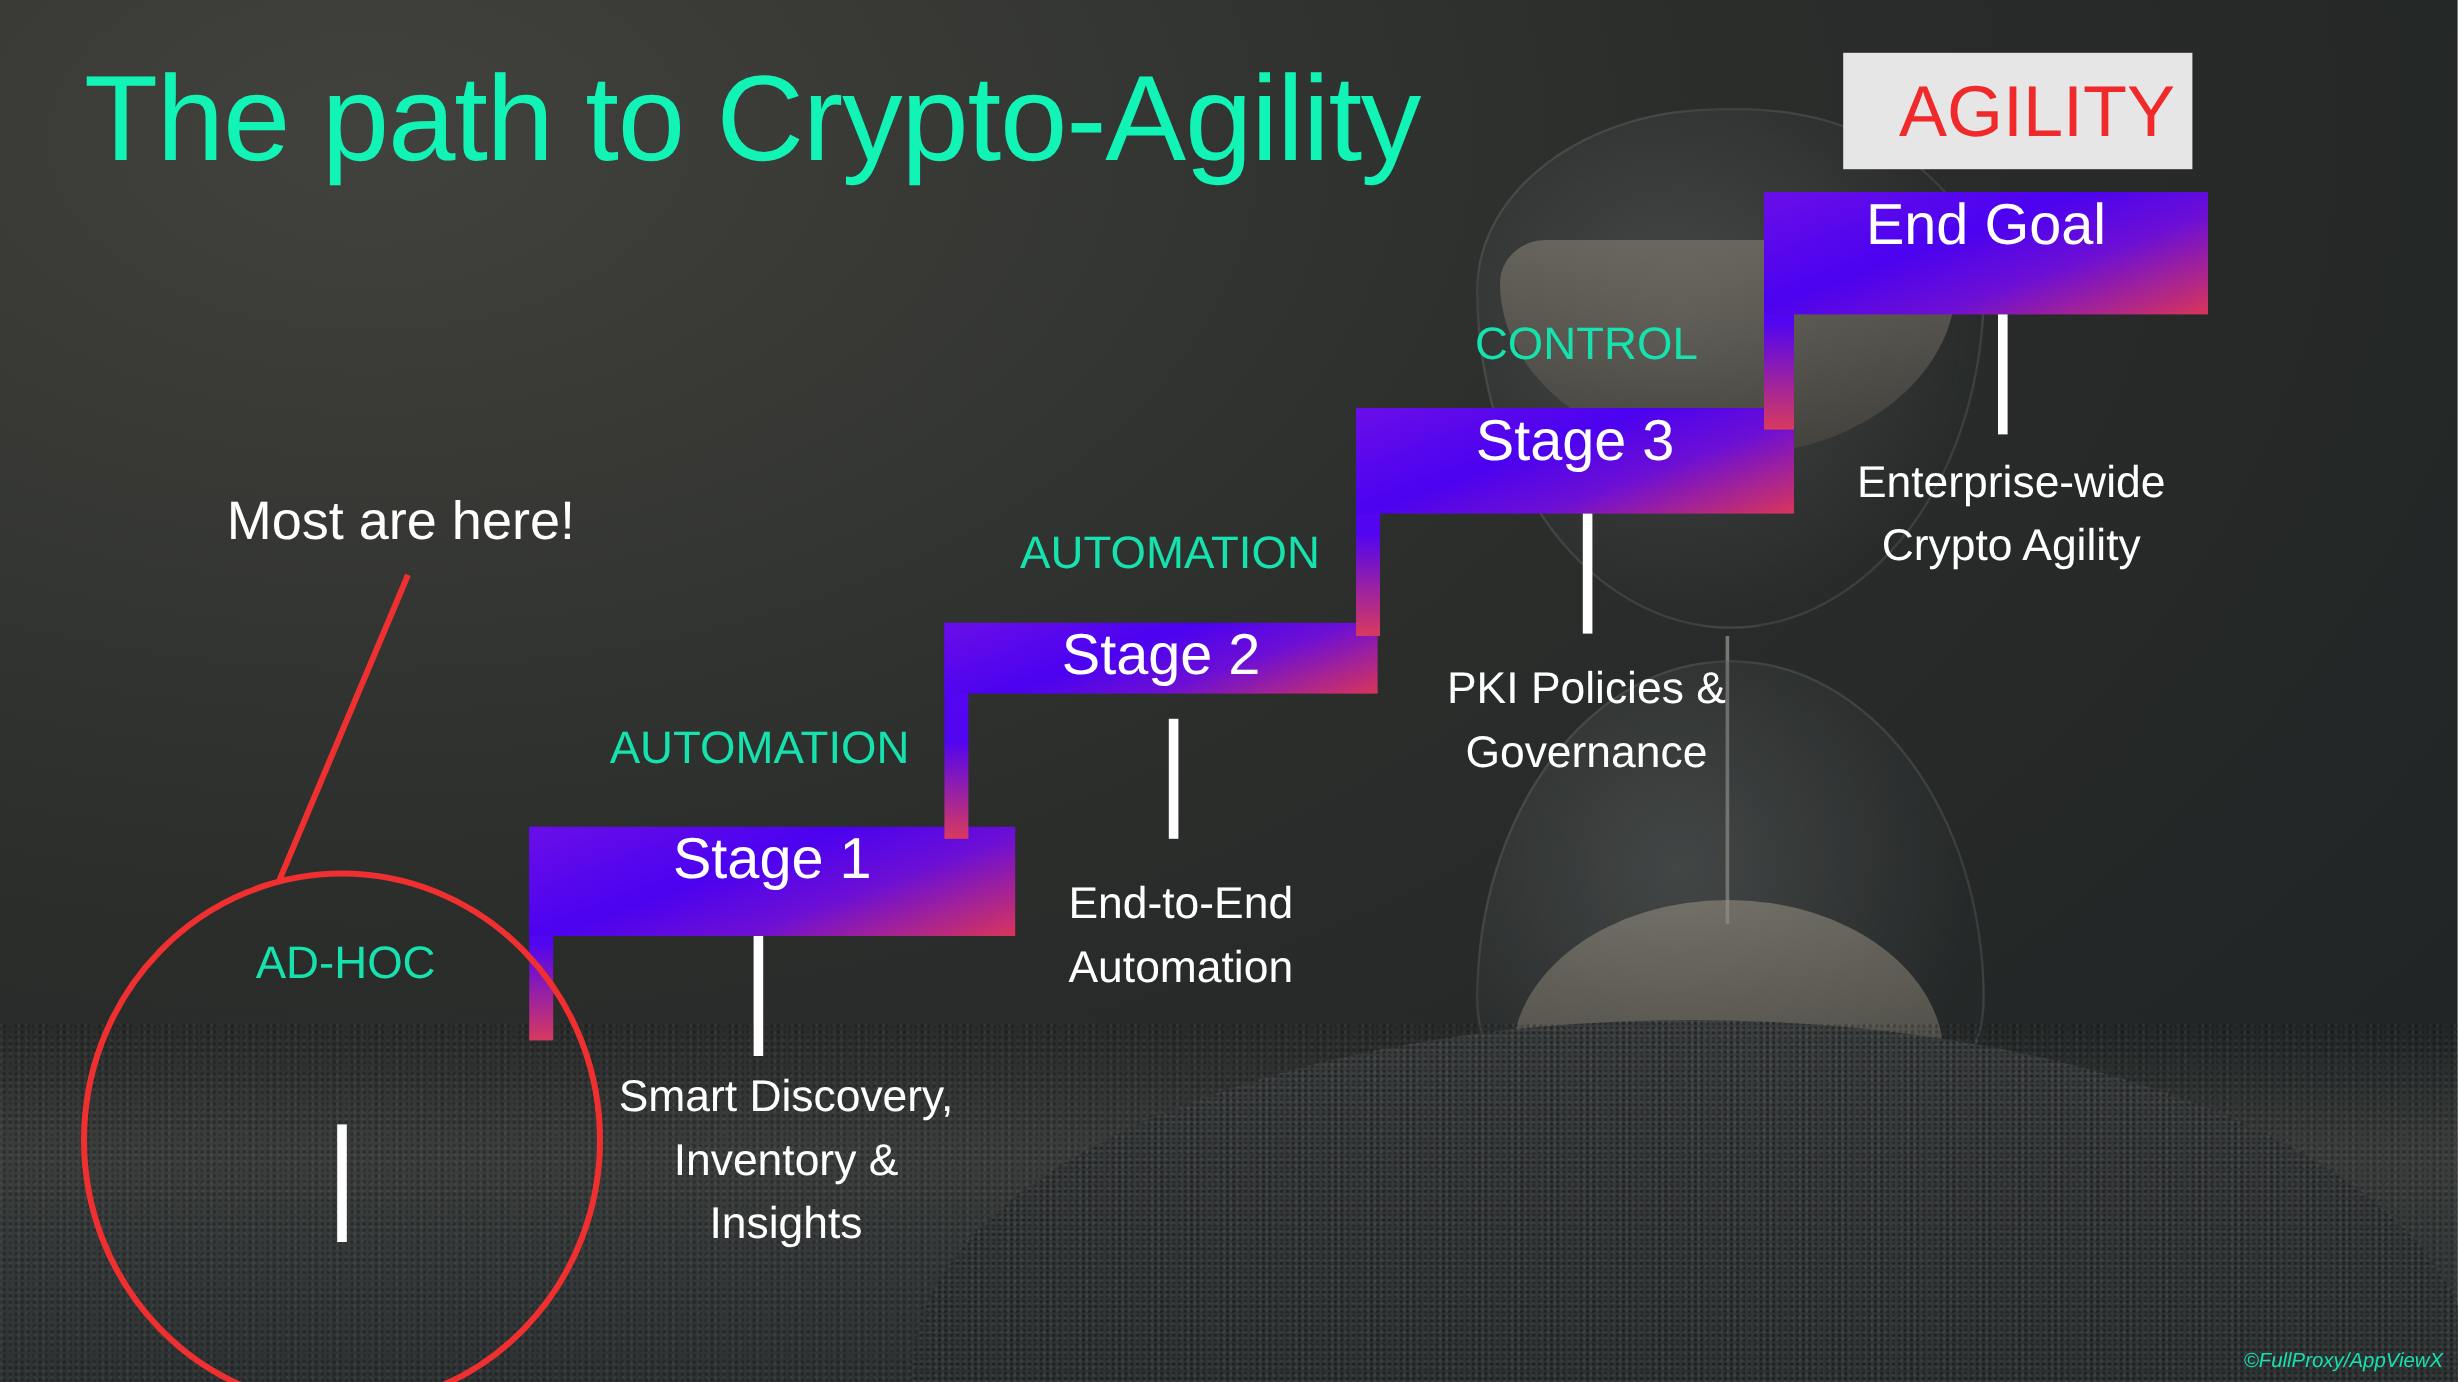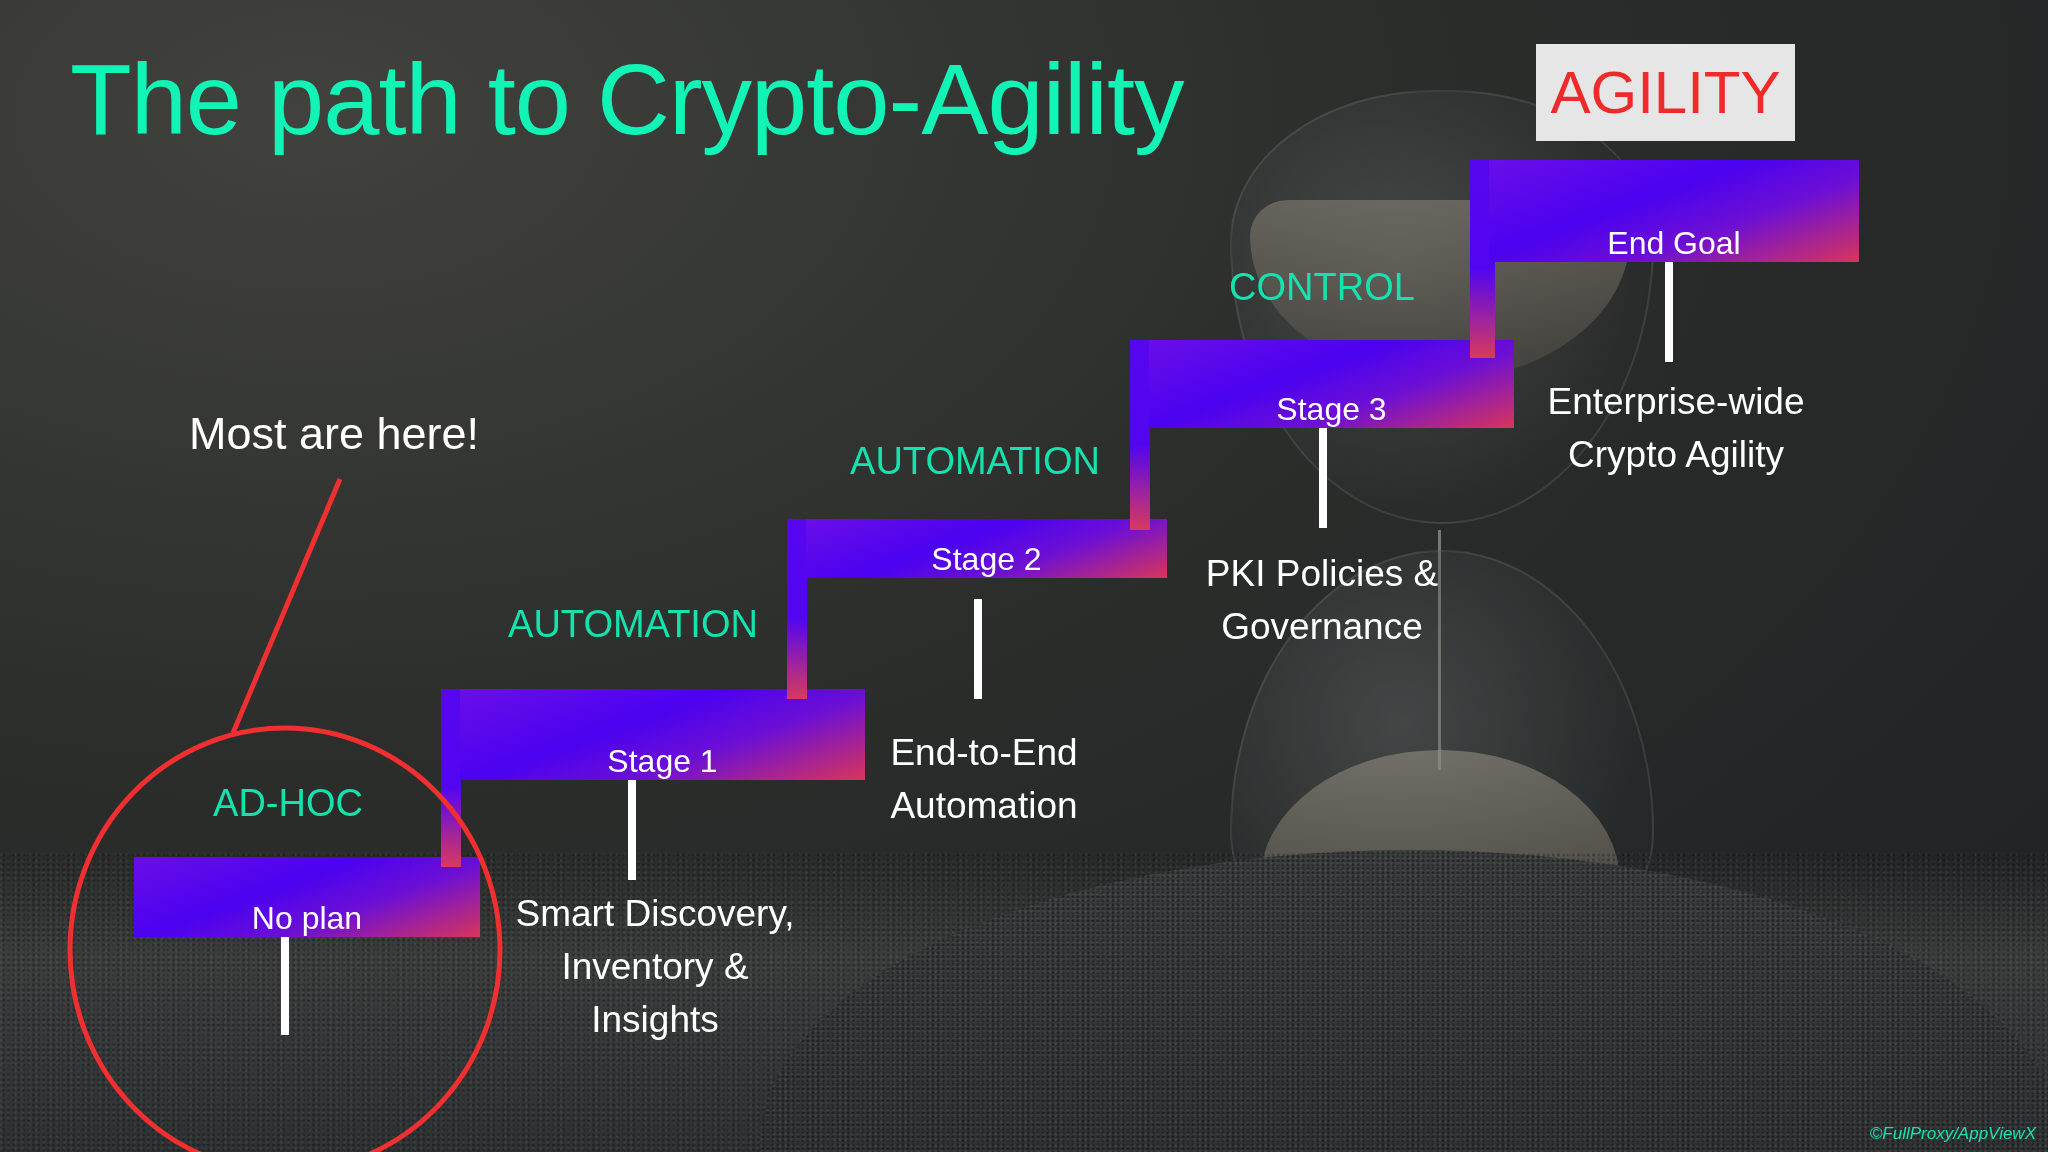--- a/index.html
+++ b/index.html
@@ -48,31 +48,30 @@
   }
   .hg-stream { position: absolute; left: 208px; top: 440px; width: 3px; height: 240px; background: rgba(200,195,185,0.5); }
 
   
   .title {
     position: absolute; left: 70px; top: 42px; margin: 0;
     font-size: 101px; font-weight: normal; color: #12F3B6; letter-spacing: -1px; white-space: nowrap;
   }
   .agility-box {
     position: absolute; left: 1536px; top: 44px; width: 259px; height: 97px;
-    background: #E6E6E6; display: flex; align-items: center; justify-content: center;
+    background: #E6E6E6; display: flex; align-items: center; justify-content: center; padding-left: 32px;
   }
   .agility-box span { color: #F02A2A; font-size: 60px; }
 
   
   .bar, .riser { position: absolute; }
   .bar {
-    display: flex; align-items: flex-end; justify-content: center;
-    color: #fff; font-size: 32px;
+    display: flex; align-items: flex-start; justify-content: center;
+    color: #fff; font-size: 48px;
     background: linear-gradient(160deg, #6a0ee8 0%, #4b02f0 40%, #6d0fd4 65%, #d8355a 100%);
-    margin-left: 19px;
   }
   .riser { background: linear-gradient(180deg, #5607ee 0%, #5205f0 55%, #d83a5e 100%); }
   .stem { position: absolute; width: 8px; background: #fff; }
 
   .phase { position: absolute; color: #16E2AE; font-size: 38px; white-space: nowrap; transform: translateX(-50%); }
   .desc {
     position: absolute; color: #fff; font-size: 37px; line-height: 53px;
     text-align: center; white-space: pre-line; transform: translateX(-50%);
   }
   .note { position: absolute; left: 189px; top: 408px; color: #fff; font-size: 45px; white-space: nowrap; }
@@ -96,23 +95,20 @@
   </div>
   <div class="sand"></div>
   <div class="sand-mound"></div>
 
   <h1 class="title">The path to Crypto-Agility</h1>
   <div class="agility-box">
     <span>AGILITY</span>
   </div>
 
   <div class="phase" style="left:288px; top:782px;">AD-HOC</div>
-  <div class="bar" style="left:115px; top:857px; width:346px; height:80px;">
-    <span>No plan</span>
-  </div>
   <div class="stem" style="left:281px; top:937px; height:98px;"></div>
 
   <div class="riser" style="left:441px; top:689px; width:20px; height:178px;"></div>
   <div class="phase" style="left:633px; top:603px;">AUTOMATION</div>
   <div class="bar" style="left:441px; top:689px; width:405px; height:91px;">
     <span>Stage 1</span>
   </div>
   <div class="stem" style="left:628px; top:780px; height:100px;"></div>
   <div class="desc" style="left:655px; top:887px;">Smart Discovery,
 Inventory &amp;

